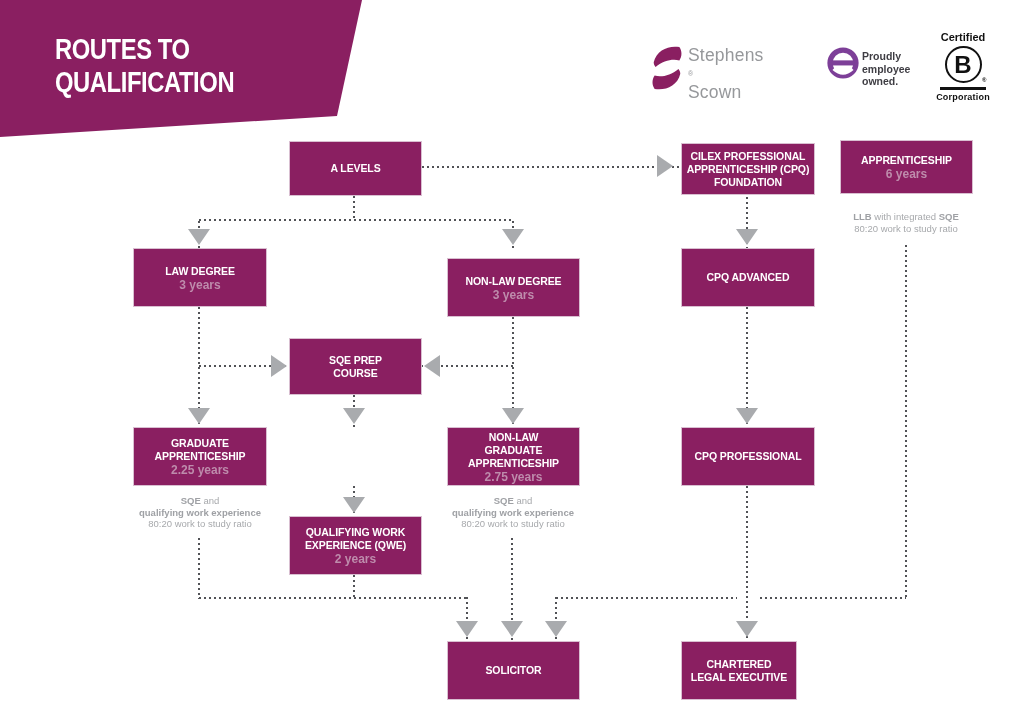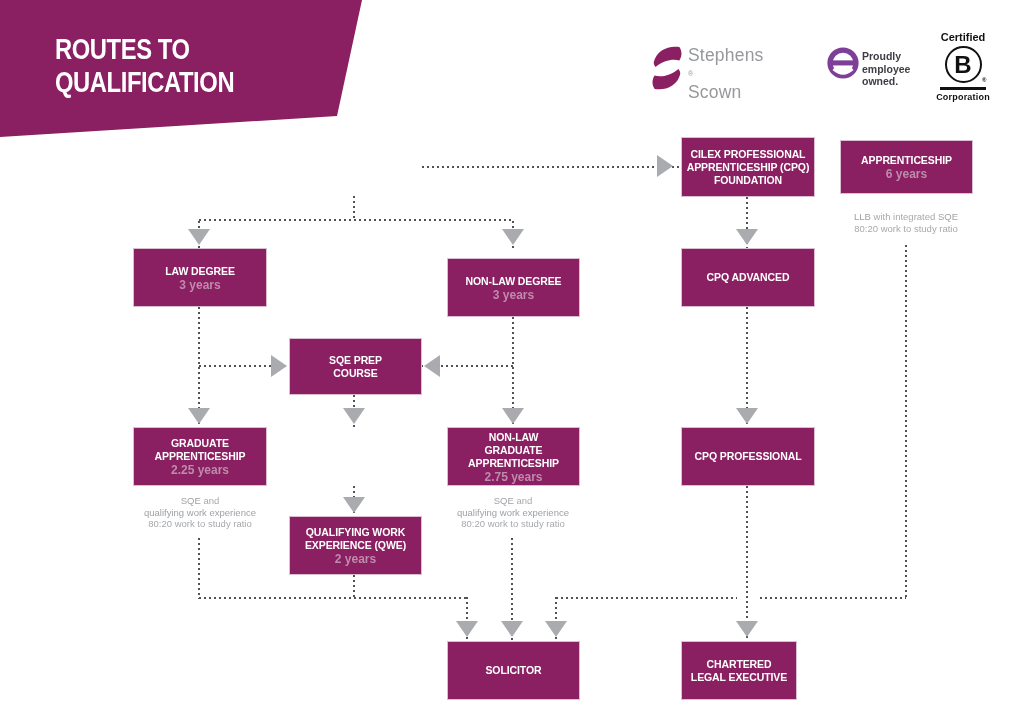--- a/index.html
+++ b/index.html
@@ -36,21 +36,21 @@
   .box{position:absolute;background:#8A1F61;border:1px solid #D9BFD1;box-sizing:border-box;
        display:flex;flex-direction:column;align-items:center;justify-content:center;
        text-align:center;padding:2px;}
   .box-title{color:#ffffff;font-weight:bold;font-size:10.5px;line-height:13px;letter-spacing:-.1px;}
   .box-title span{display:block;}
   .box-sub{color:#BE8CAC;font-weight:bold;font-size:12px;line-height:12px;margin-top:1px;}
 
   
   .note{position:absolute;width:170px;text-align:center;color:#A7A9AC;font-size:9.5px;
         line-height:11.5px;}
-  .note .nb{font-weight:normal;color:#9FA1A5;}
+  .note .nb{font-weight:bold;color:#9FA1A5;}
   .note div{white-space:nowrap;}
 
   
   .hline{position:absolute;height:2px;
          background-image:repeating-linear-gradient(to right,#515256 0,#515256 2px,transparent 2px,transparent 5px);}
   .vline{position:absolute;width:2px;
          background-image:repeating-linear-gradient(to bottom,#515256 0,#515256 2px,transparent 2px,transparent 5px);}
   .arr-d{position:absolute;width:0;height:0;border-left:11px solid transparent;
          border-right:11px solid transparent;border-top:16px solid #A9ABAE;}
   .arr-r{position:absolute;width:0;height:0;border-top:11px solid transparent;
@@ -137,22 +137,27 @@
   <div class="arr-d" style="left:343px;top:408px"></div>
   <div class="arr-d" style="left:736px;top:408px"></div>
   <div class="arr-r" style="left:271px;top:355px"></div>
   <div class="arr-l" style="left:424px;top:355px"></div>
   <div class="arr-d" style="left:343px;top:497px"></div>
   <div class="arr-d" style="left:456px;top:621px"></div>
   <div class="arr-d" style="left:501px;top:621px"></div>
   <div class="arr-d" style="left:545px;top:621px"></div>
   <div class="arr-d" style="left:736px;top:621px"></div>
 
-
-  <div class="box" style="left:681px;top:137px;width:134px;height:60px">
+  <div class="box" style="left:289px;top:141px;width:133px;height:55px">
+    <div class="box-title">
+        <span>A LEVELS</span>
+      </div>
+  </div>
+
+  <div class="box" style="left:681px;top:143px;width:134px;height:52px">
     <div class="box-title">
       <span>CILEX PROFESSIONAL</span>
       <span>APPRENTICESHIP (CPQ)</span>
       <span>FOUNDATION</span>
     </div>
   </div>
 
   <div class="box" style="left:840px;top:140px;width:133px;height:54px">
     <div class="box-title">
         <span>APPRENTICESHIP</span>

